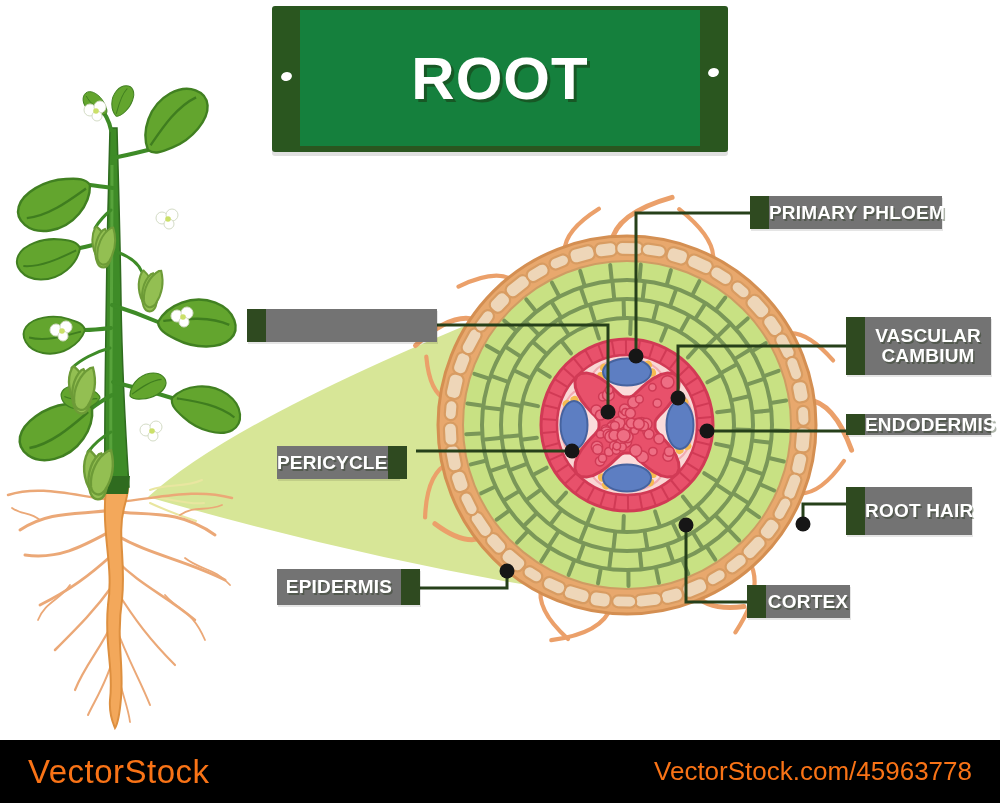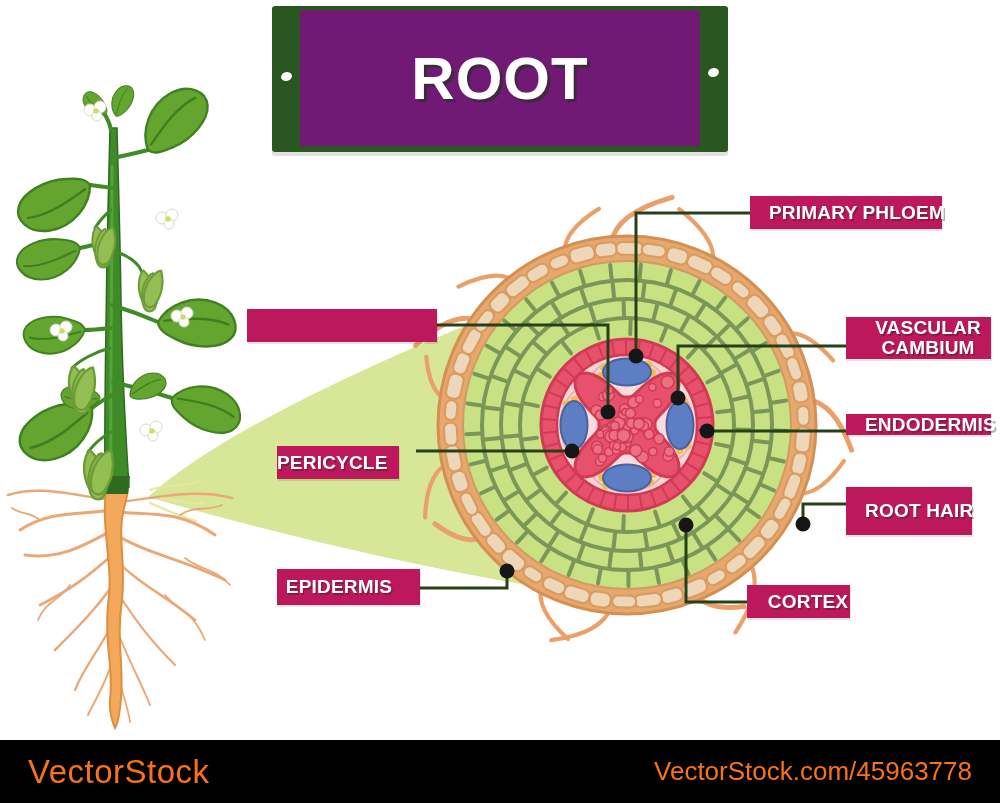--- a/index.html
+++ b/index.html
@@ -3,30 +3,30 @@
 <meta charset="utf-8">
 <style>
   html,body{margin:0;padding:0;background:#fff;}
   .stage{position:relative;width:1000px;height:803px;overflow:hidden;background:#fff;
          font-family:"Liberation Sans",sans-serif;}
   svg{position:absolute;left:0;top:0;}
 
   
   .sign{position:absolute;left:272px;top:6px;width:456px;height:146px;background:#2a561f;
         border-radius:3px;box-shadow:0 4px 0 rgba(0,0,0,.12);}
-  .sign-inner{position:absolute;left:28px;top:4px;right:28px;bottom:6px;background:#701a75;
+  .sign-inner{position:absolute;left:28px;top:4px;right:28px;bottom:6px;background:#15803d;
         display:flex;flex-direction:column;align-items:center;justify-content:center;}
   .t1,.t2{color:#fff;font-weight:bold;line-height:.95;letter-spacing:1px;
         text-shadow:3px 3px 0 rgba(25,55,18,.55);}
   .t1{font-size:60px;} .t2{font-size:55px;}
   .screw{position:absolute;width:11px;height:9px;background:#fff;border-radius:50%;transform:rotate(-15deg);}
   .s-left{left:9px;top:66px;} .s-right{right:9px;top:62px;}
 
   
-  .callout{position:absolute;display:flex;background:#be185d;box-shadow:1px 2px 0 rgba(0,0,0,.10);align-items:center;}
+  .callout{position:absolute;display:flex;background:#737373;box-shadow:1px 2px 0 rgba(0,0,0,.10);}
   .callout .tab{width:19px;background:#2f4a20;flex:0 0 auto;}
   .callout.tab-right .tab{order:2;}
   .callout .txt{flex:1;display:flex;flex-direction:column;align-items:center;justify-content:center;
         color:#fff;font-weight:bold;font-size:19px;letter-spacing:.2px;line-height:1.05;
         text-shadow:1.5px 1.5px 0 rgba(20,40,10,.35);white-space:nowrap;}
 
   
   .wm{position:absolute;left:0;top:740px;width:1000px;height:63px;background:#000;color:#f97316;
       display:flex;justify-content:space-between;align-items:center;padding:0 28px;box-sizing:border-box;}
   .wm-logo{font-size:33px;font-weight:500;letter-spacing:.5px;}
@@ -479,21 +479,21 @@
     </div>
     <span class="screw s-left"></span>
     <span class="screw s-right"></span>
   </div>
 
   <div class="callout" style="left:750px;top:196px;width:192px;height:33px">
     <span class="tab"></span>
     <span class="txt">PRIMARY PHLOEM</span>
   </div>
 
-  <div class="callout" style="left:846px;top:317px;width:145px;height:42px">
+  <div class="callout" style="left:846px;top:317px;width:145px;height:58px">
     <span class="tab"></span>
     <span class="txt">
       <span>VASCULAR</span>
       <span>CAMBIUM</span>
     </span>
   </div>
 
   <div class="callout" style="left:846px;top:414px;width:145px;height:21px">
     <span class="tab"></span>
     <span class="txt">ENDODERMIS</span>

